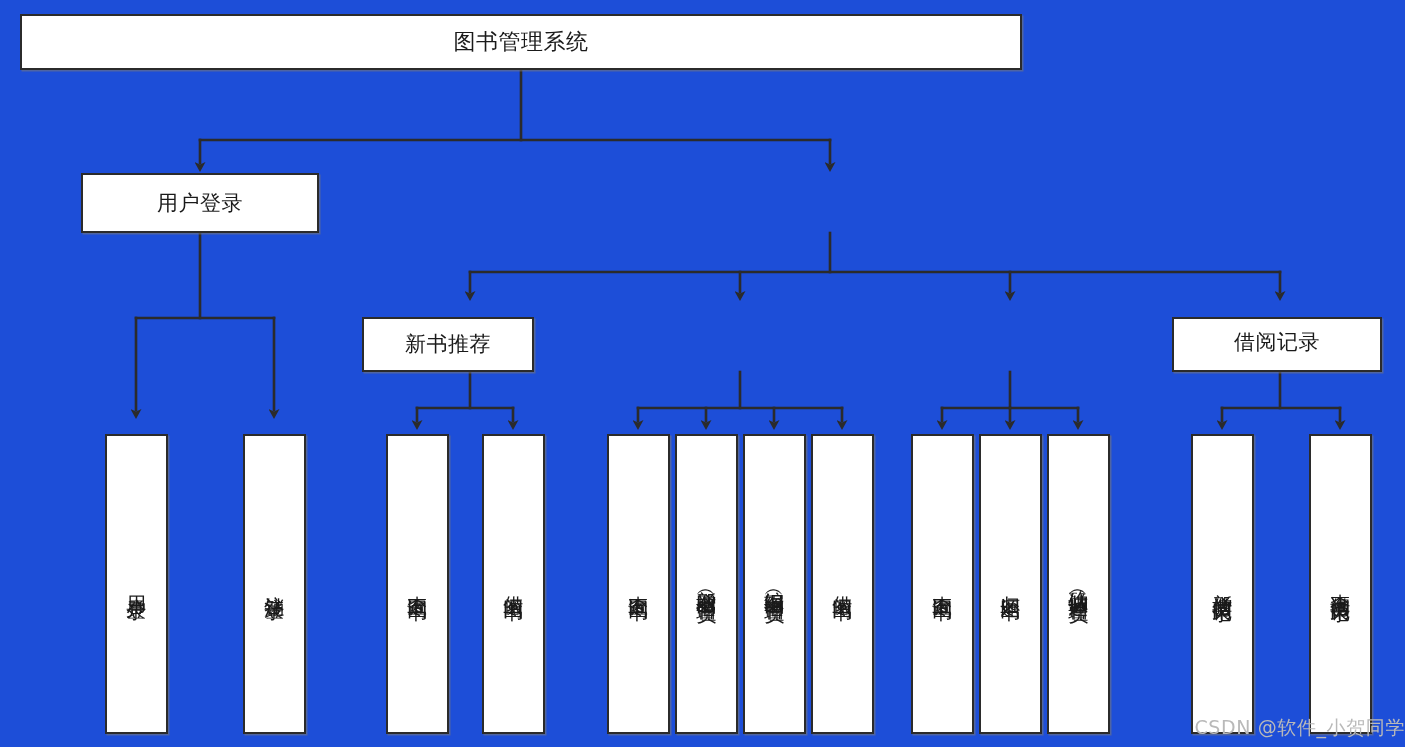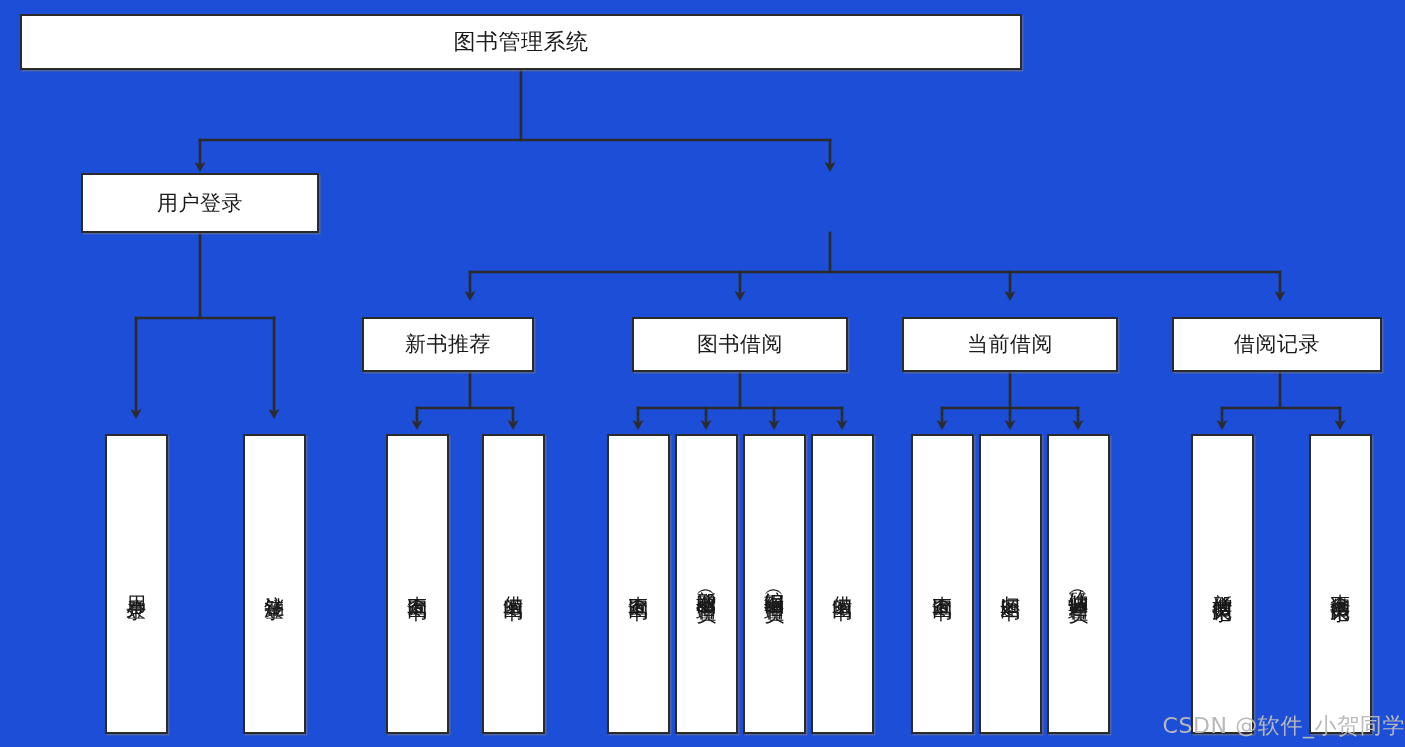--- a/index.html
+++ b/index.html
@@ -62,21 +62,21 @@
     text-orientation: upright;
     font-size: 20px;
     line-height: 1.32;
     letter-spacing: 2px;
     white-space: nowrap;
   }
   #watermark {
     position: absolute;
     right: 8px;
     bottom: 6px;
-    font-size: 22px;
+    font-size: 19px;
     color: #b9b9b9;
     letter-spacing: 0.6px;
     z-index: 6;
     user-select: none;
     white-space: nowrap;
     font-family: "DejaVu Sans", "Liberation Sans", sans-serif;
   }
 </style>
 </head>
 <body>
@@ -138,27 +138,21 @@
     <span class="lbl">图书管理系统</span>
   </div>
 
   <div class="node h" style="left:81px; top:173px; width:238px; height:60px;">
     <span class="lbl">用户登录</span>
   </div>
 
   <div class="node h" style="left:362px; top:317px; width:172px; height:55px;">
     <span class="lbl">新书推荐</span>
   </div>
-  <div class="node h" style="left:632px; top:317px; width:216px; height:55px;">
-    <span class="lbl">图书借阅</span>
-  </div>
-  <div class="node h" style="left:902px; top:317px; width:216px; height:55px;">
-    <span class="lbl">当前借阅</span>
-  </div>
-  <div class="node h" style="left:1172px; top:317px; width:210px; height:55px;">
+  <div class="node h" style="left:1172px; top:317px; width:210px; height:55px;font-family:Liberation Mono, monospace;">
     <span class="lbl">借阅记录</span>
   </div>
 
   <div class="node v" style="left:105px; top:434px; width:63px; height:300px;">
     <span class="lbl">用户登录</span>
   </div>
   <div class="node v" style="left:243px; top:434px; width:63px; height:300px;">
     <span class="lbl">注销登录</span>
   </div>
 

